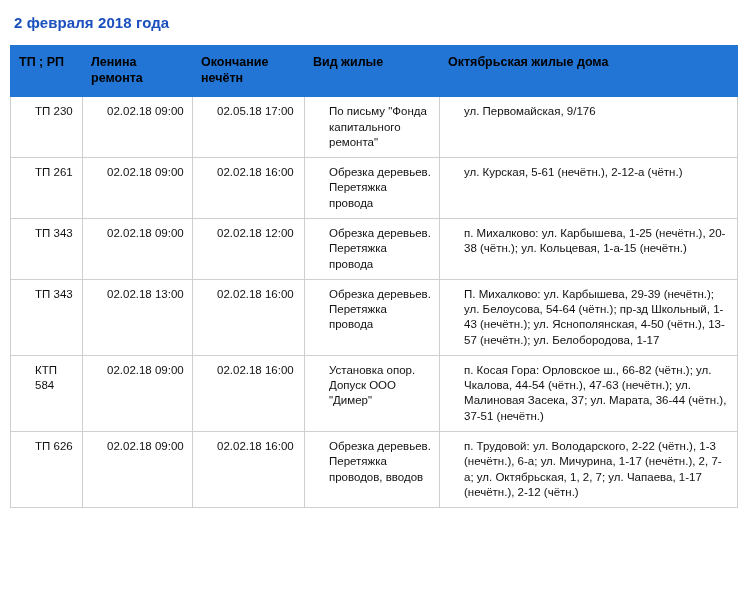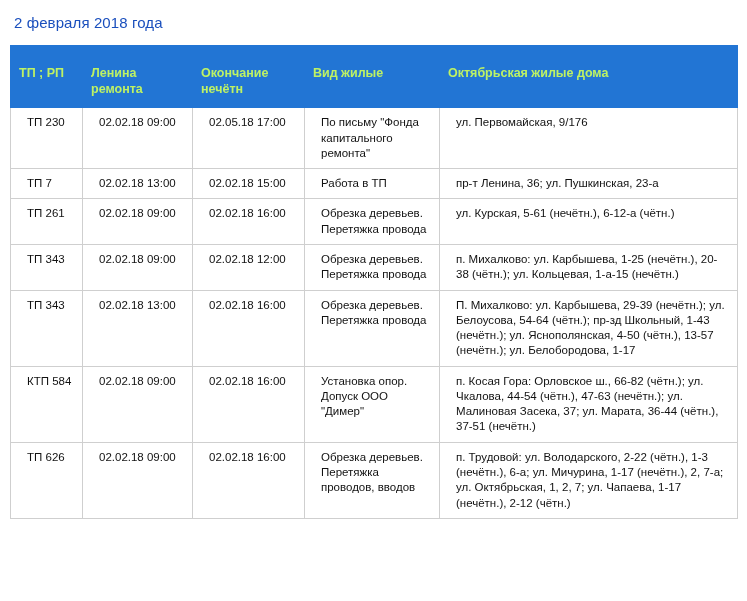--- a/index.html
+++ b/index.html
@@ -15,44 +15,44 @@
     color: #1a1a1a;
     overflow: hidden;
   }
   .page {
     padding: 14px 10px 0 10px;
     box-sizing: border-box;
   }
   .page-title {
     color: #1a4fbd;
     font-size: 15px;
-    font-weight: normal;
+    font-weight: bold;
     margin: 0 0 14px 4px;
     letter-spacing: 0.1px;
   }
   table.outage-table {
     border-collapse: collapse;
     width: 727px;
     table-layout: fixed;
   }
   table.outage-table th {
     background: #2275d4;
-    color: #bef264;
+    color: #000000;
     font-weight: bold;
     font-size: 12.5px;
     text-align: left;
     vertical-align: top;
-    padding: 20px 8px 10px 8px;
+    padding: 9px 8px 10px 8px;
     border: 1px solid #2275d4;
     line-height: 1.25;
   }
   table.outage-table td {
     border: 1px solid #cfcfcf;
     vertical-align: top;
-    padding: 7px 8px 7px 16px;
+    padding: 7px 8px 7px 24px;
     font-size: 11.5px;
     line-height: 1.33;
     color: #111111;
     background: #ffffff;
     margin-left: 44px;
   }
   col.c0 { width: 72px; }
   col.c1 { width: 110px; }
   col.c2 { width: 112px; }
   col.c3 { width: 135px; }
@@ -85,32 +85,25 @@
     </thead>
     <tbody>
       <tr>
         <td>ТП 230</td>
         <td class="cell-nowrap">02.02.18 09:00</td>
         <td class="cell-nowrap">02.05.18 17:00</td>
         <td>По письму "Фонда капитального ремонта"</td>
         <td>ул. Первомайская, 9/176</td>
       </tr>
       <tr>
-        <td>ТП 7</td>
-        <td class="cell-nowrap">02.02.18 13:00</td>
-        <td class="cell-nowrap">02.02.18 15:00</td>
-        <td>Работа в ТП</td>
-        <td>пр-т Ленина, 36; ул. Пушкинская, 23-а</td>
-      </tr>
-      <tr>
         <td>ТП 261</td>
         <td class="cell-nowrap">02.02.18 09:00</td>
         <td class="cell-nowrap">02.02.18 16:00</td>
         <td>Обрезка деревьев. Перетяжка провода</td>
-        <td>ул. Курская, 5-61 (нечётн.), 6-12-а (чётн.)</td>
+        <td>ул. Курская, 5-61 (нечётн.), 2-12-а (чётн.)</td>
       </tr>
       <tr>
         <td>ТП 343</td>
         <td class="cell-nowrap">02.02.18 09:00</td>
         <td class="cell-nowrap">02.02.18 12:00</td>
         <td>Обрезка деревьев. Перетяжка провода</td>
         <td>п. Михалково: ул. Карбышева, 1-25 (нечётн.), 20-38 (чётн.); ул. Кольцевая, 1-а-15 (нечётн.)</td>
       </tr>
       <tr>
         <td>ТП 343</td>

